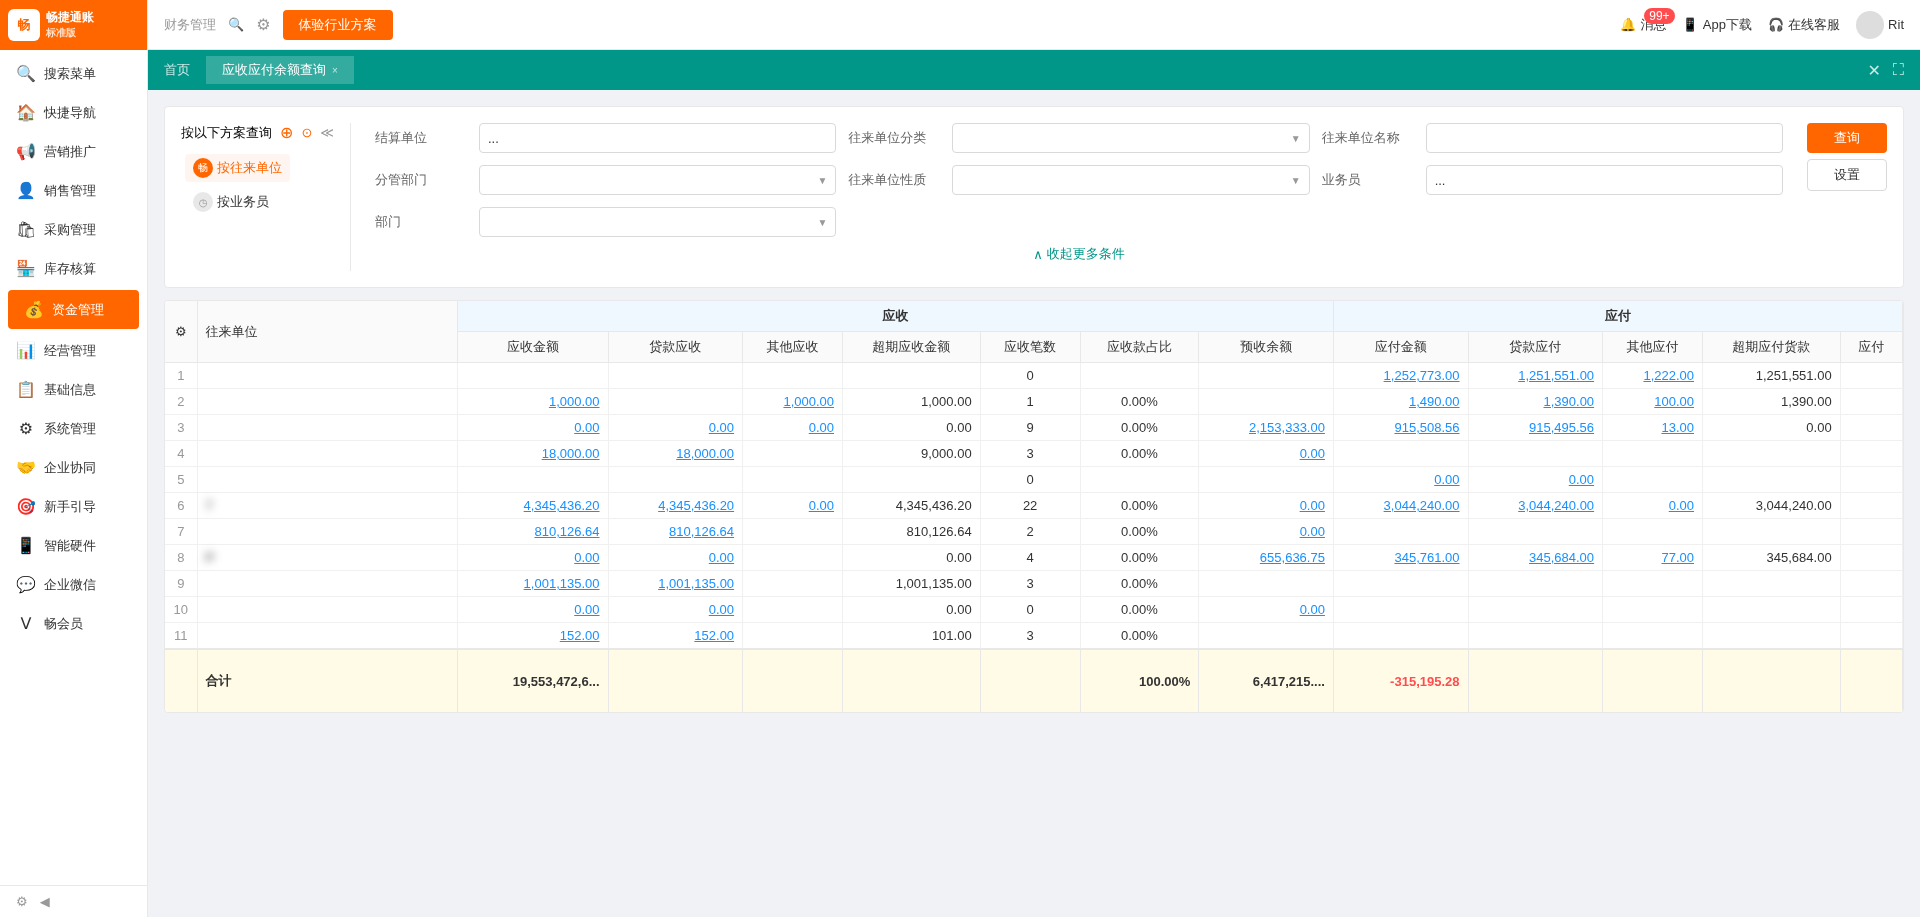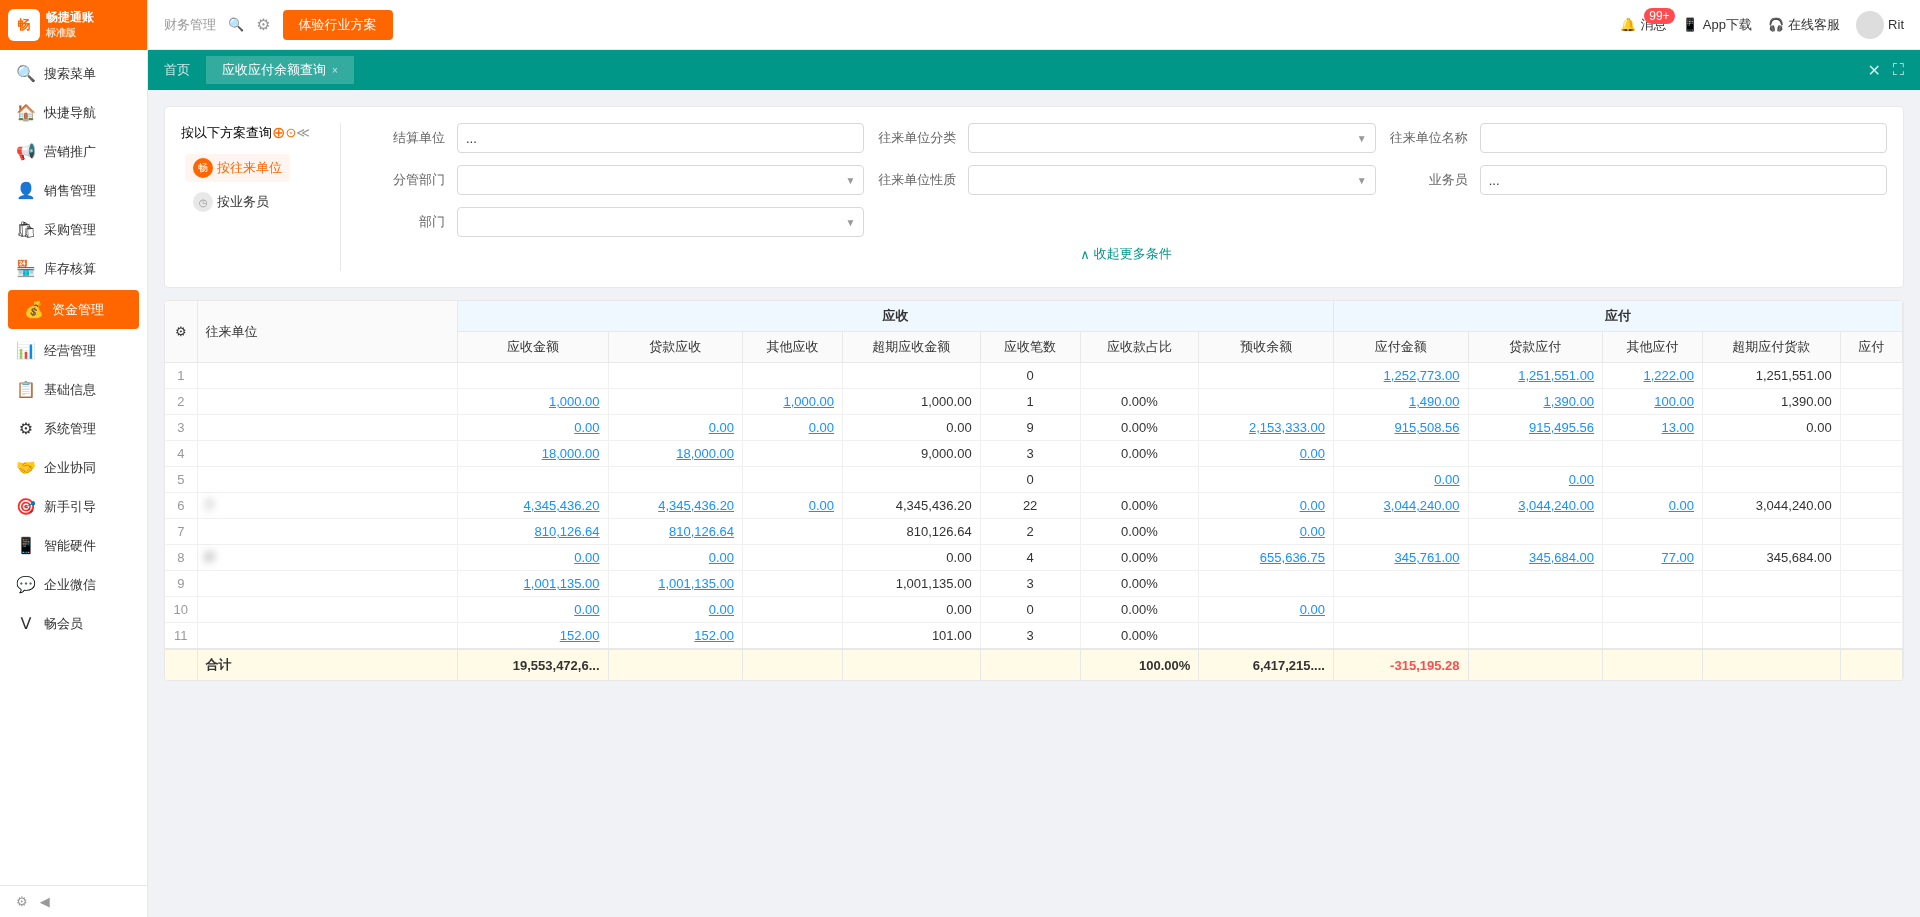--- a/index.html
+++ b/index.html
@@ -84,35 +84,35 @@
     .page-title { font-size: 18px; font-weight: bold; color: #333; }
     .page-actions { display: flex; gap: 8px; }
     .btn-export { display: flex; align-items: center; gap: 4px; color: #009688; cursor: pointer; font-size: 13px; }
     .btn-refresh { display: flex; align-items: center; gap: 4px; color: #009688; cursor: pointer; font-size: 13px; }
 
     
     .filter-panel {
       background: #fff; border-radius: 4px; padding: 16px;
       margin-bottom: 12px; border: 1px solid #e8e8e8;
     }
-    .filter-header { display: flex; align-items: center; margin-bottom: 12px; }
+    .filter-header { display: flex; align-items: center; gap: 8px; margin-bottom: 12px; }
     .filter-add-btn { color: #ff6600; cursor: pointer; font-size: 16px; }
     .filter-gear-btn { color: #ff6600; cursor: pointer; }
     .filter-collapse-btn { color: #999; cursor: pointer; }
     .filter-sub { display: flex; align-items: center; gap: 4px; padding-left: 4px; }
     .filter-sub-item {
       display: flex; align-items: center; gap: 4px; padding: 4px 8px;
       border-radius: 4px; cursor: pointer; color: #333;
     }
     .filter-sub-item.active { background: #fff5f0; color: #ff6600; }
     .filter-sub-icon { width: 20px; height: 20px; background: #ff6600; border-radius: 50%; display: flex; align-items: center; justify-content: center; color: #fff; font-size: 10px; }
     .filter-sub-icon2 { width: 20px; height: 20px; background: #e8e8e8; border-radius: 50%; display: flex; align-items: center; justify-content: center; color: #999; font-size: 10px; }
 
     .filter-grid { display: grid; grid-template-columns: repeat(3, 1fr); gap: 12px; }
-    .filter-row { display: flex; align-items: center; gap: 12px; text-align: right; }
+    .filter-row { display: flex; align-items: center; gap: 24px; }
     .filter-label { color: #666; font-size: 13px; white-space: nowrap; min-width: 80px; }
     .filter-input {
       flex: 1; height: 30px; border: 1px solid #d9d9d9; border-radius: 4px;
       padding: 0 8px; color: #333; background: #fff; display: flex; align-items: center; justify-content: space-between;
     }
     .chevron { color: #999; font-size: 10px; }
     .filter-collapse { display: flex; align-items: center; justify-content: center; padding: 8px; color: #009688; cursor: pointer; font-size: 12px; gap: 4px; }
 
     
     .data-table-wrap {
@@ -127,21 +127,21 @@
     tbody td {
       border-bottom: 1px solid #f0f0f0; border-right: 1px solid #f0f0f0;
       padding: 5px 8px; text-align: right; color: #333; white-space: nowrap;
     }
     tbody td.text-left { text-align: left; }
     tbody td.text-center { text-align: center; }
     tbody td a, tbody td .link { color: #1890ff; text-decoration: underline; cursor: pointer; }
     .row-num { text-align: center; color: #999; }
     tfoot td {
       background: #fffbe6; border-top: 2px solid #e8e8e8; border-right: 1px solid #e8e8e8;
-      padding: 6px 8px; text-align: right; font-weight: bold; color: #333;
+      padding: 22px 8px; text-align: right; font-weight: bold; color: #333;
     }
     tfoot td.text-left { text-align: left; }
 
     
     .query-btn {
       background: #ff6600; color: #fff; border: none; padding: 6px 20px;
       border-radius: 4px; cursor: pointer; font-size: 13px; display: block; width: 80px; text-align: center;
     }
     .set-btn {
       background: #fff; color: #333; border: 1px solid #d9d9d9; padding: 6px 20px;
@@ -351,20 +351,24 @@
               </div>
             </div>
           </div>
 
           <div class="filter-collapse">
             <span>∧</span>
             <span>收起更多条件</span>
           </div>
         </div>
 
+        <div class="btn-group" style="min-width:80px;">
+          <button class="query-btn">查询</button>
+          <button class="set-btn">设置</button>
+        </div>
       </div>
     </div>
 
     <div class="data-table-wrap">
       <table>
         <thead>
           <tr>
             <th rowspan="2" style="width:32px;">
               <span>⚙</span>
             </th>

